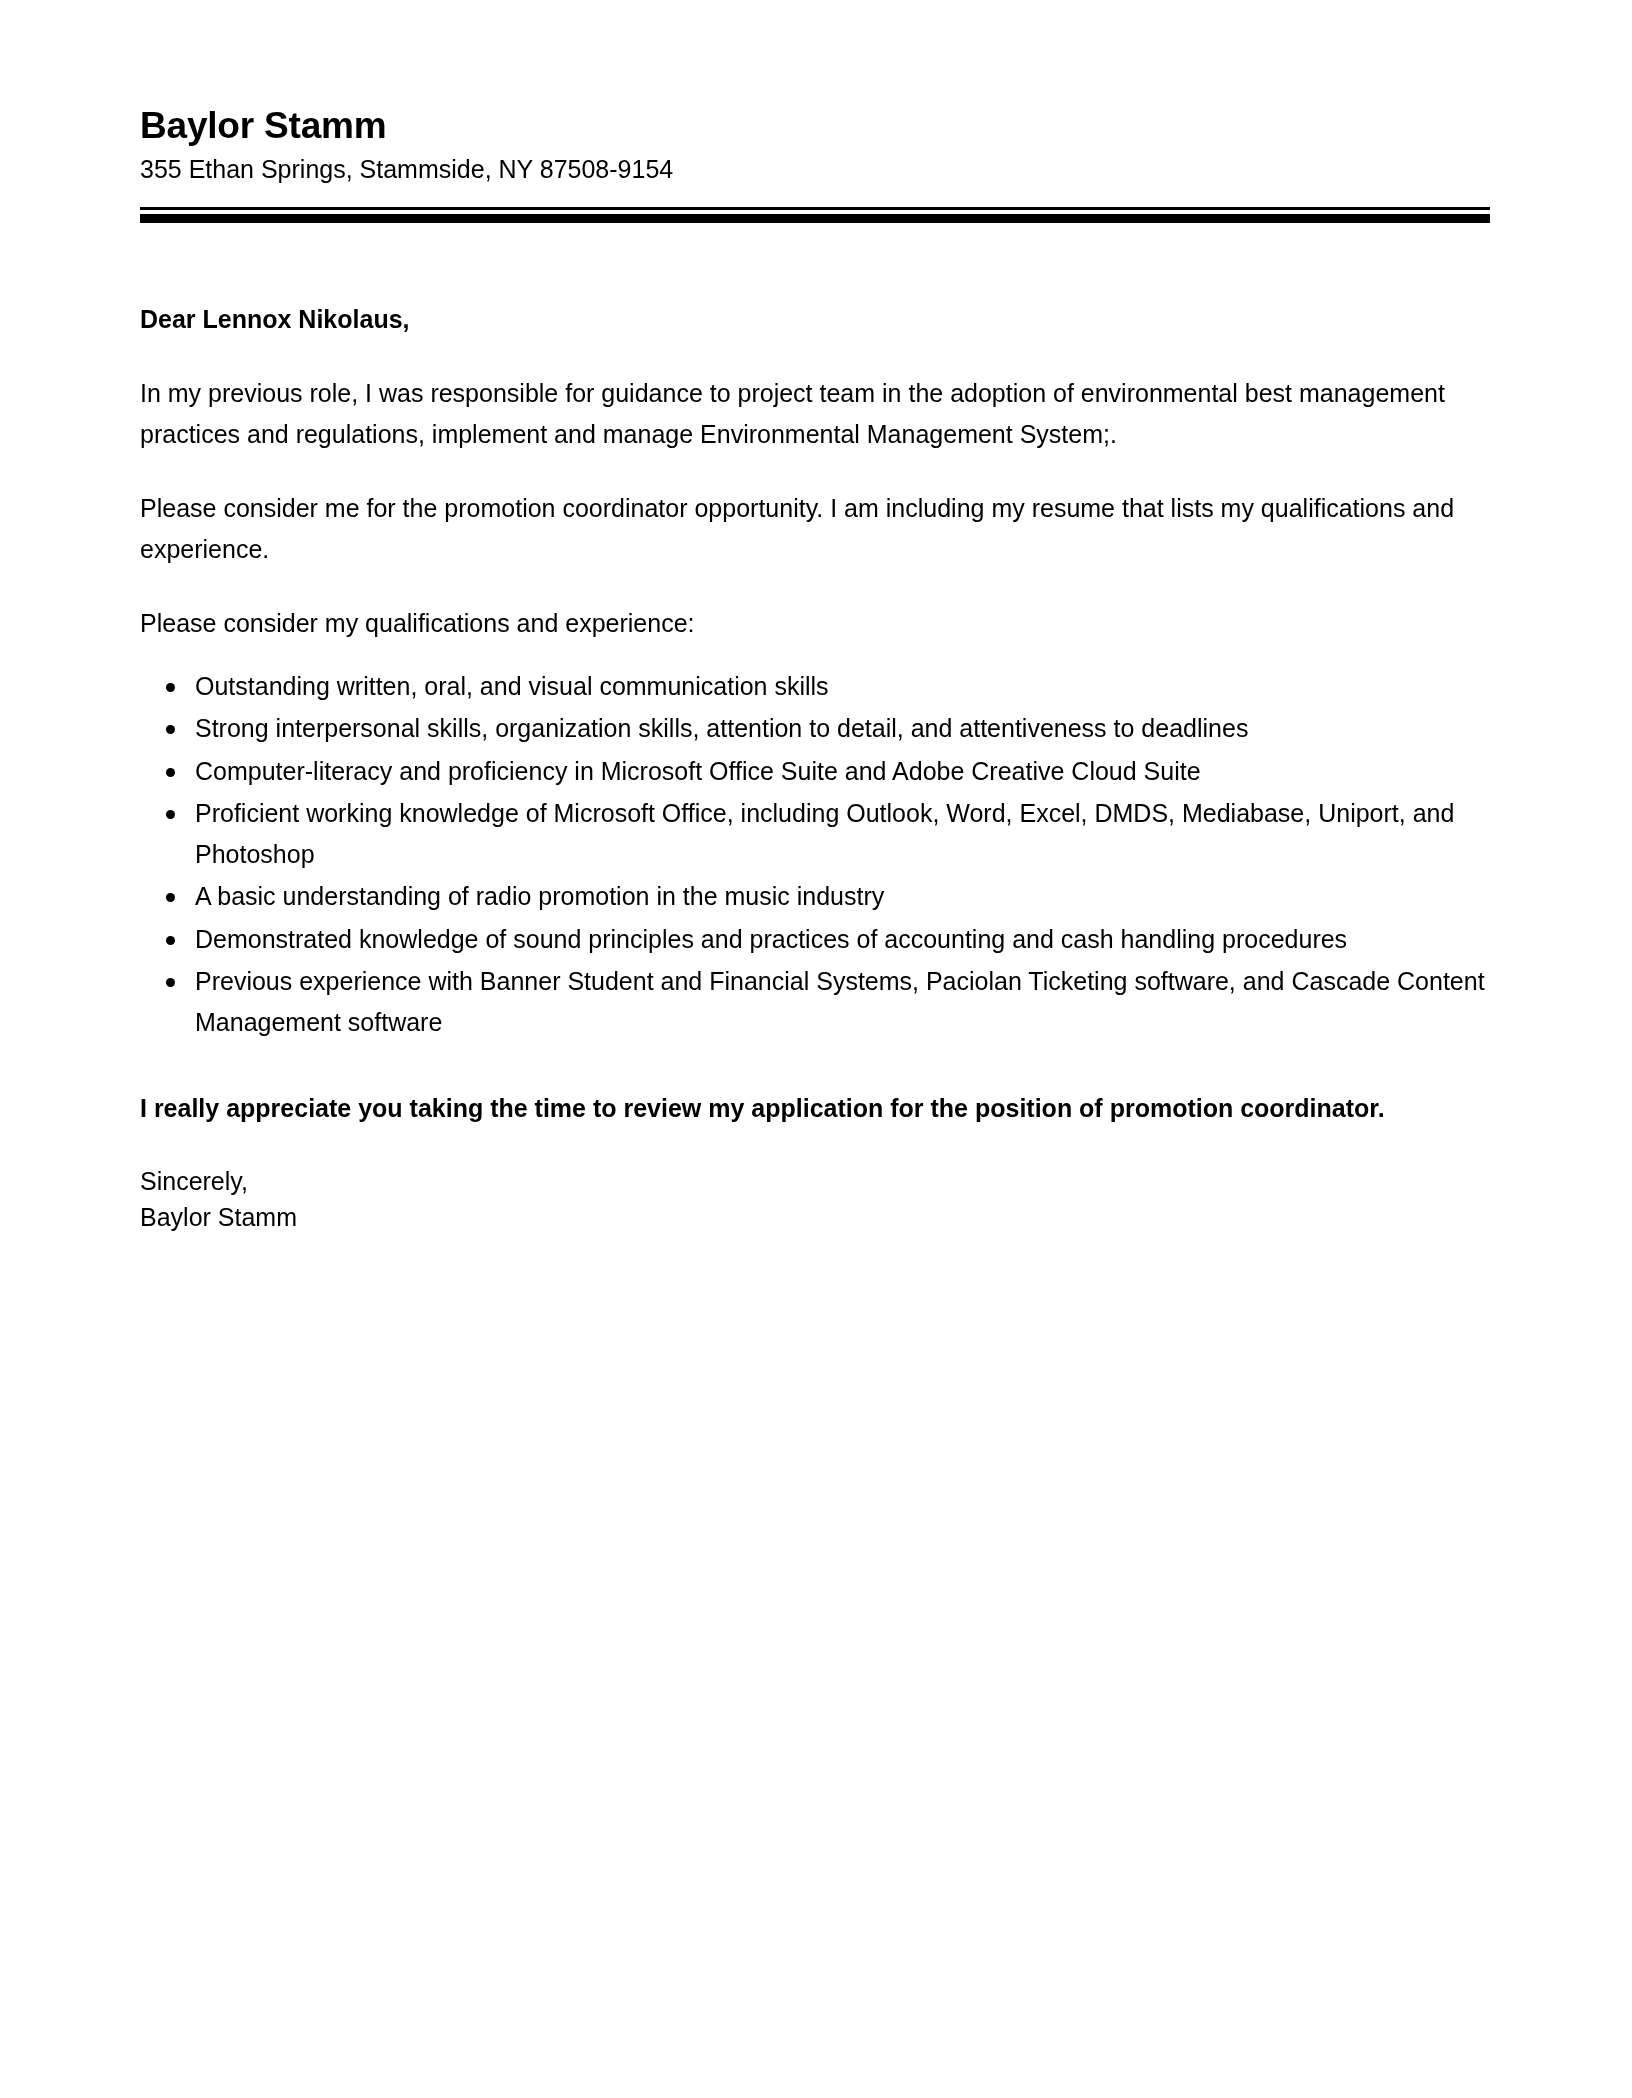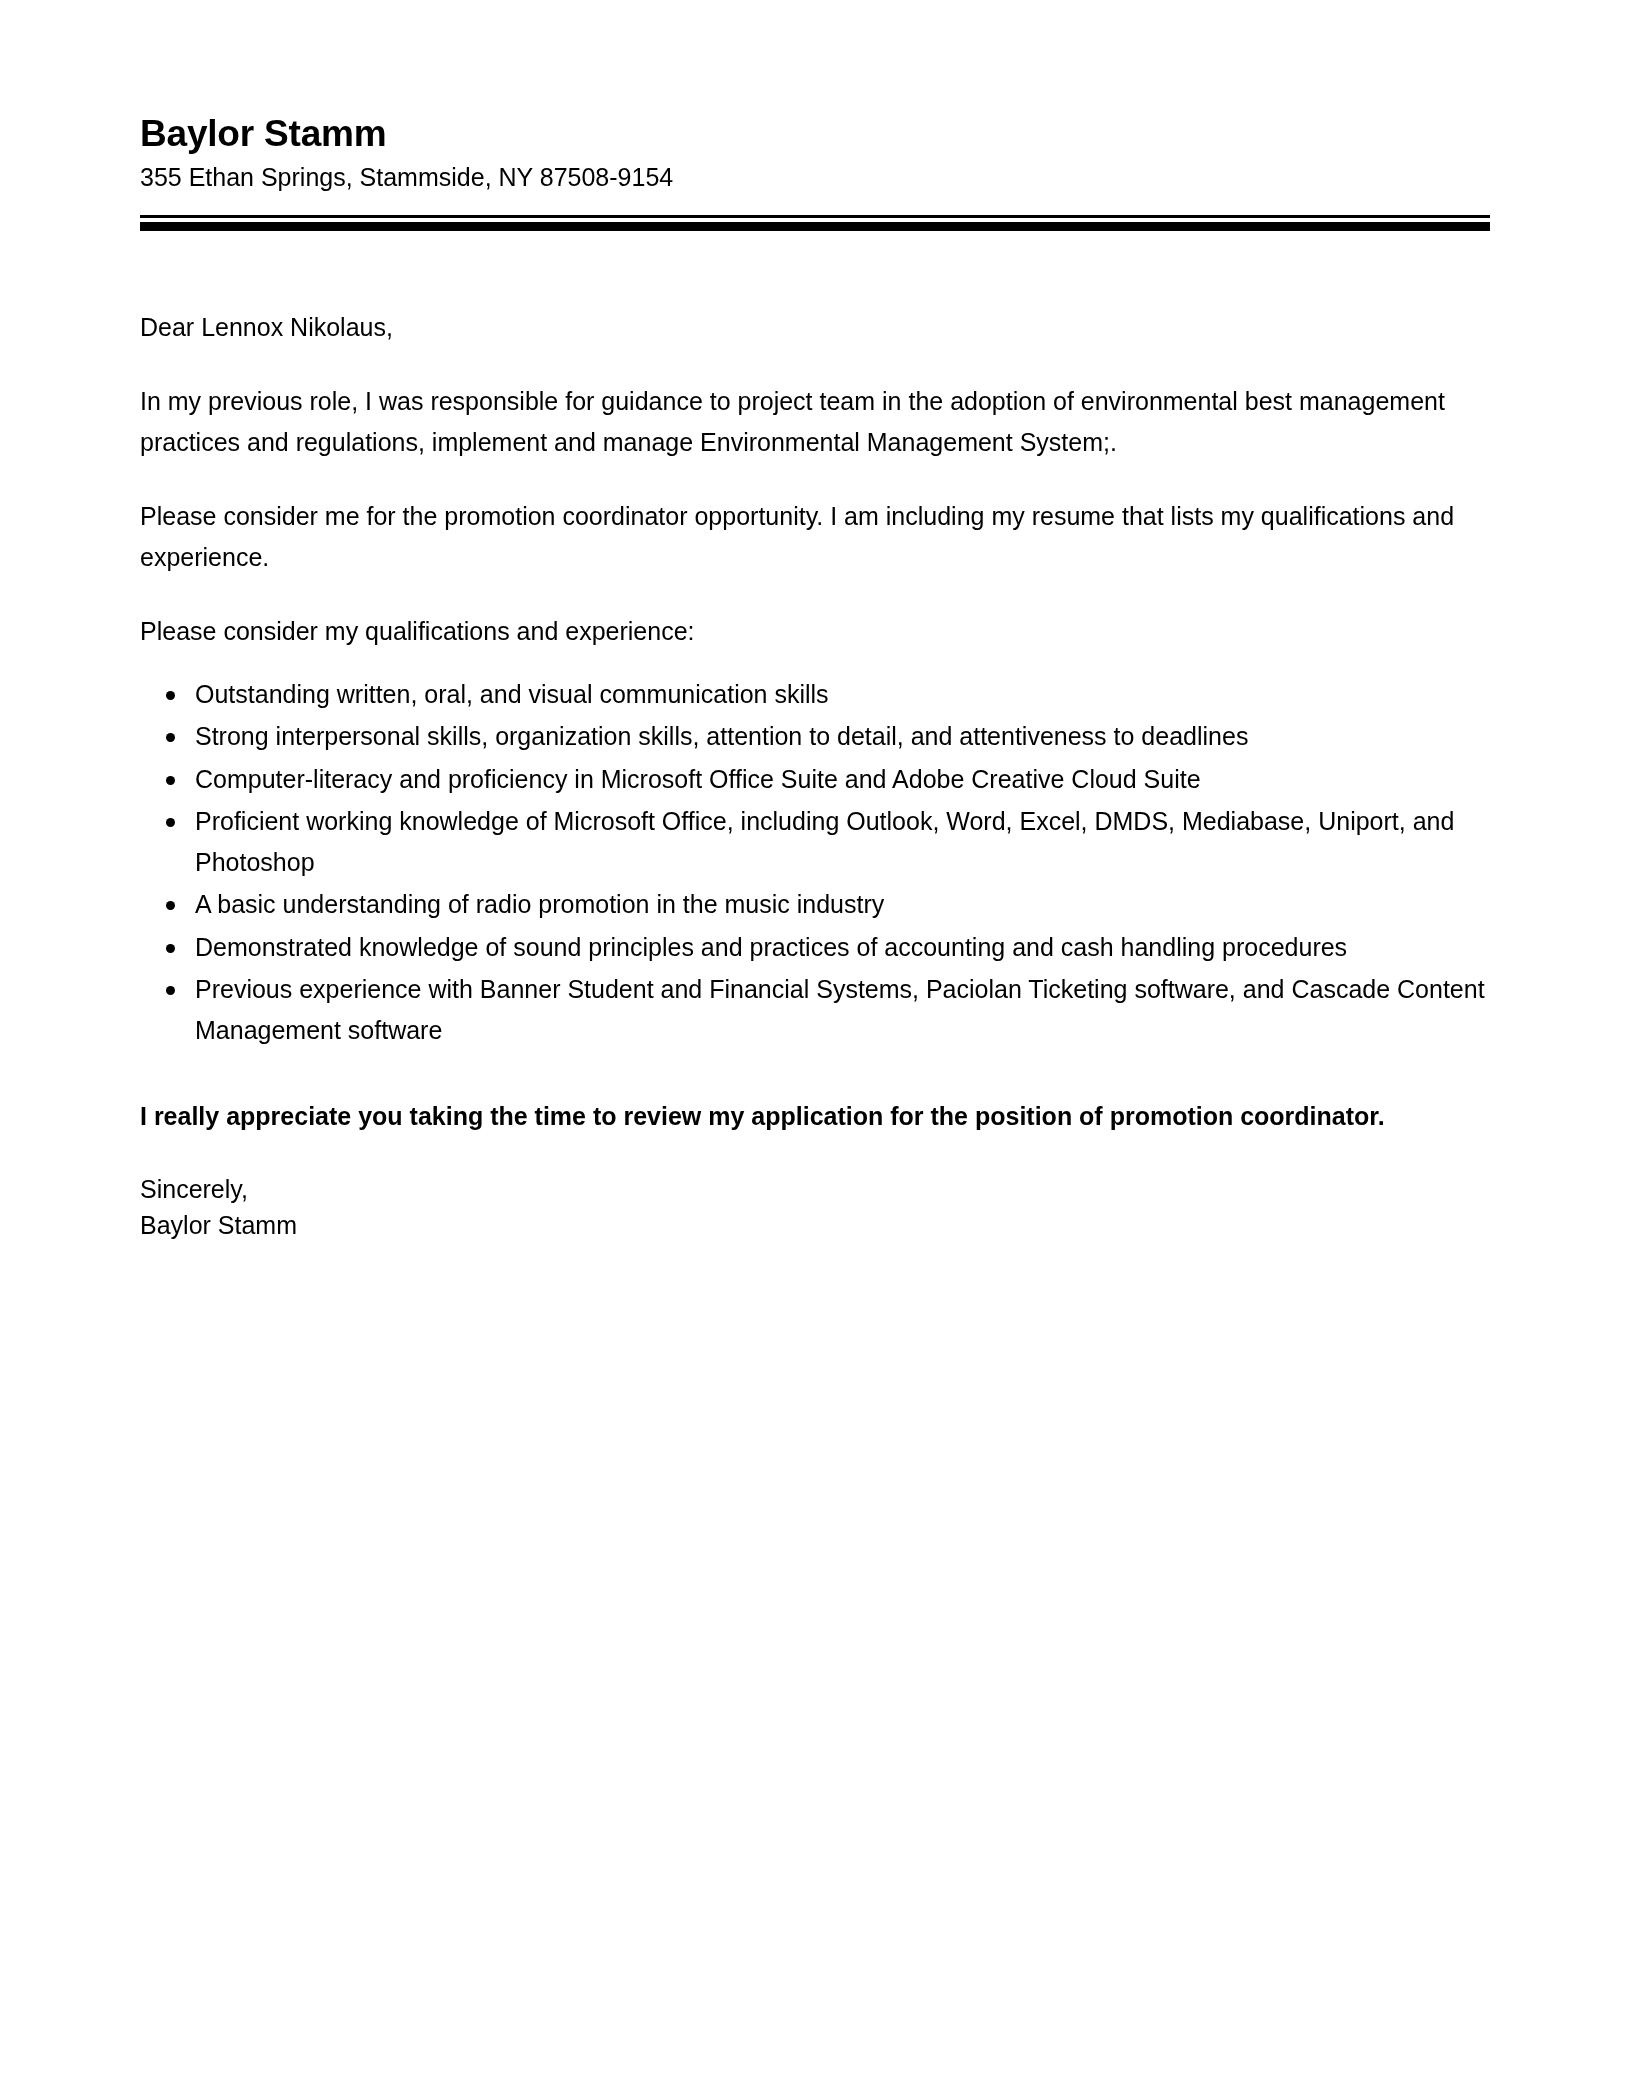--- a/index.html
+++ b/index.html
@@ -18,21 +18,21 @@
     position: relative;
     width: 1632px;
     height: 2098px;
     background: #ffffff;
     box-sizing: border-box;
     padding: 0;
   }
   .content {
     position: absolute;
     left: 140px;
-    top: 8px;
+    top: 0;
     width: 1350px;
   }
 
   
   .letterhead {
     padding-top: 104px;
   }
   .sender-name {
     font-size: 37px;
     font-weight: bold;
@@ -68,21 +68,21 @@
     width: 100%;
   }
 
   
   .letter-body {
     margin-top: 76px;
     font-size: 25px;
     line-height: 1.62;
   }
   .salutation {
-    font-weight: normal;
+    font-weight: bold;
     margin: 0 0 34px 0;
   }
   .para {
     margin: 0 0 34px 0;
   }
   .para-last-before-list {
     margin: 0 0 22px 0;
   }
 
   

